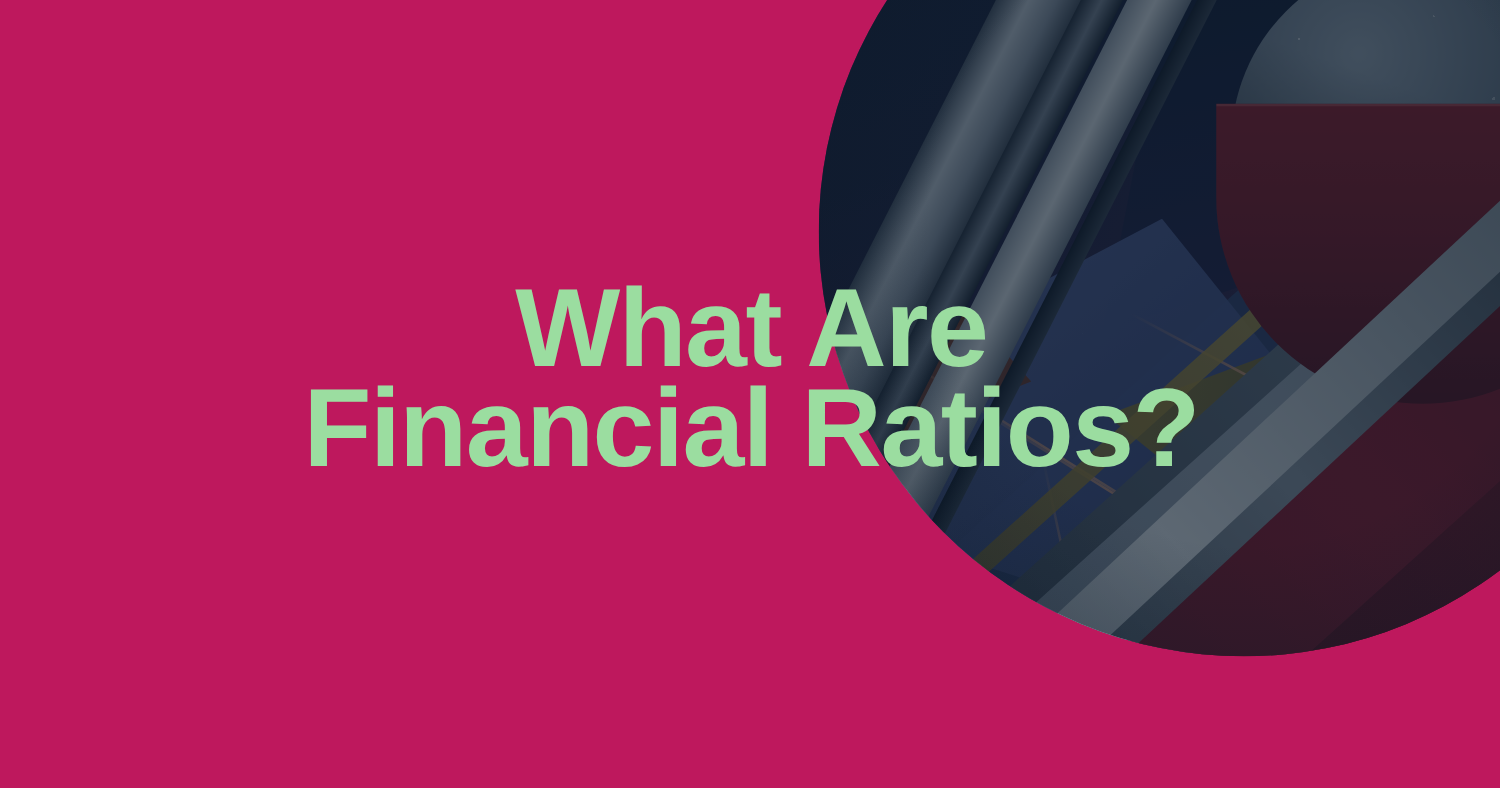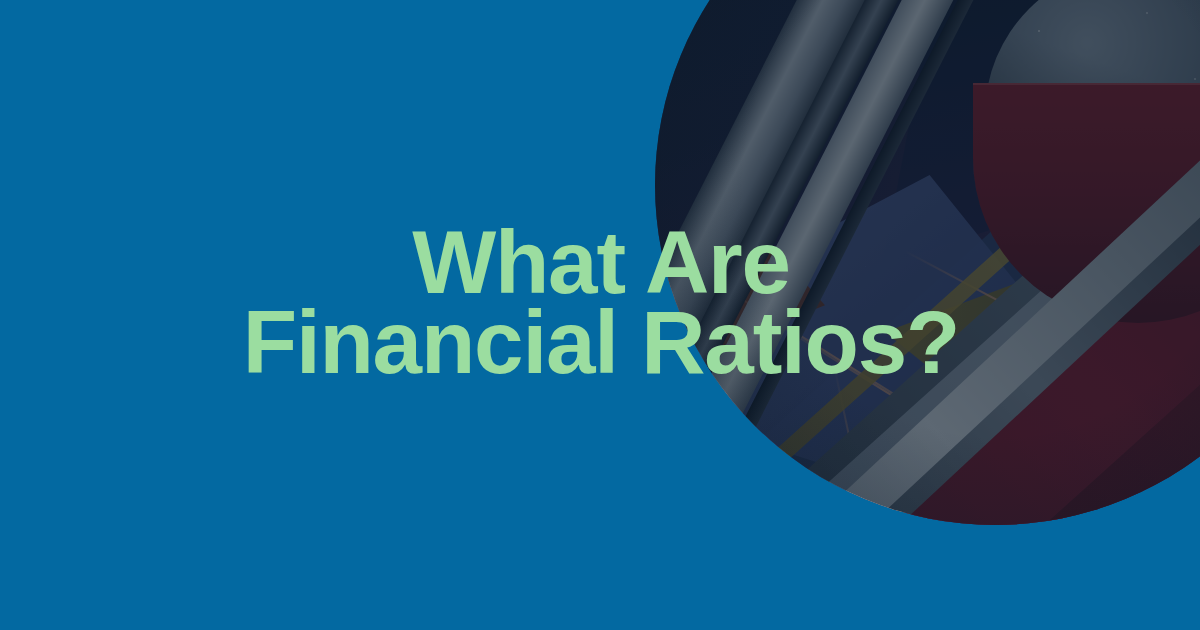--- a/index.html
+++ b/index.html
@@ -10,21 +10,21 @@
   }
   body {
     font-family: "Liberation Sans", sans-serif;
   }
 
   #card {
     position: relative;
     width: 1200px;
     height: 630px;
     overflow: hidden;
-    background: #0369a1;
+    background: #be185d;
   }
 
   
   #artwork-circle {
     position: absolute;
     left: 655px;
     top: -155px;
     width: 680px;
     height: 680px;
     border-radius: 50%;

